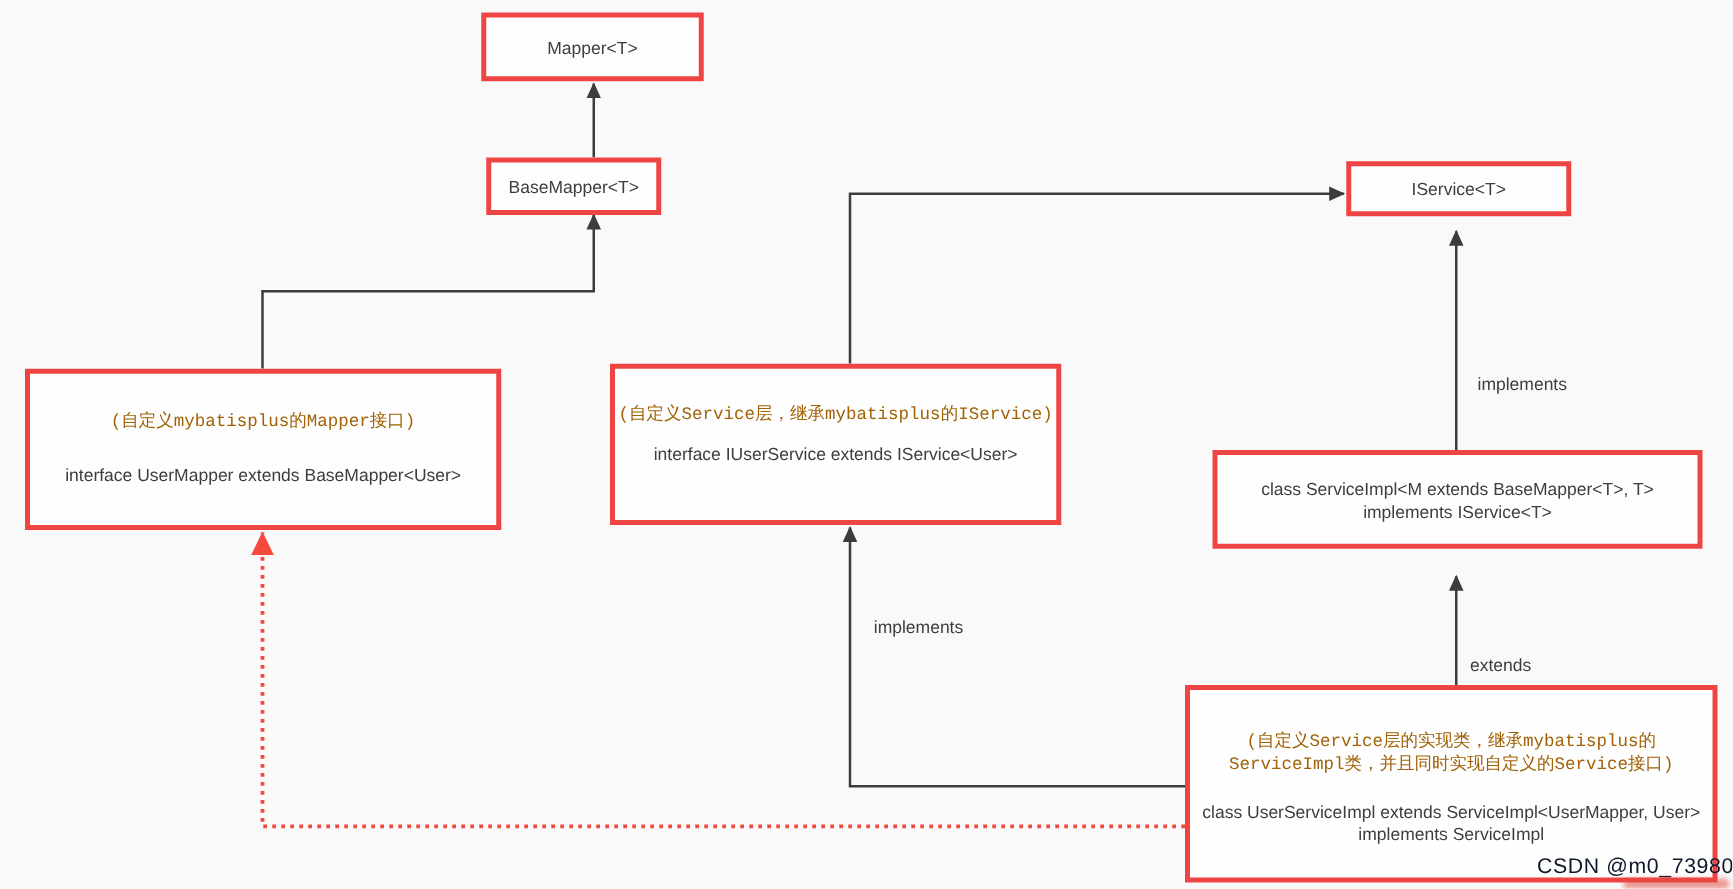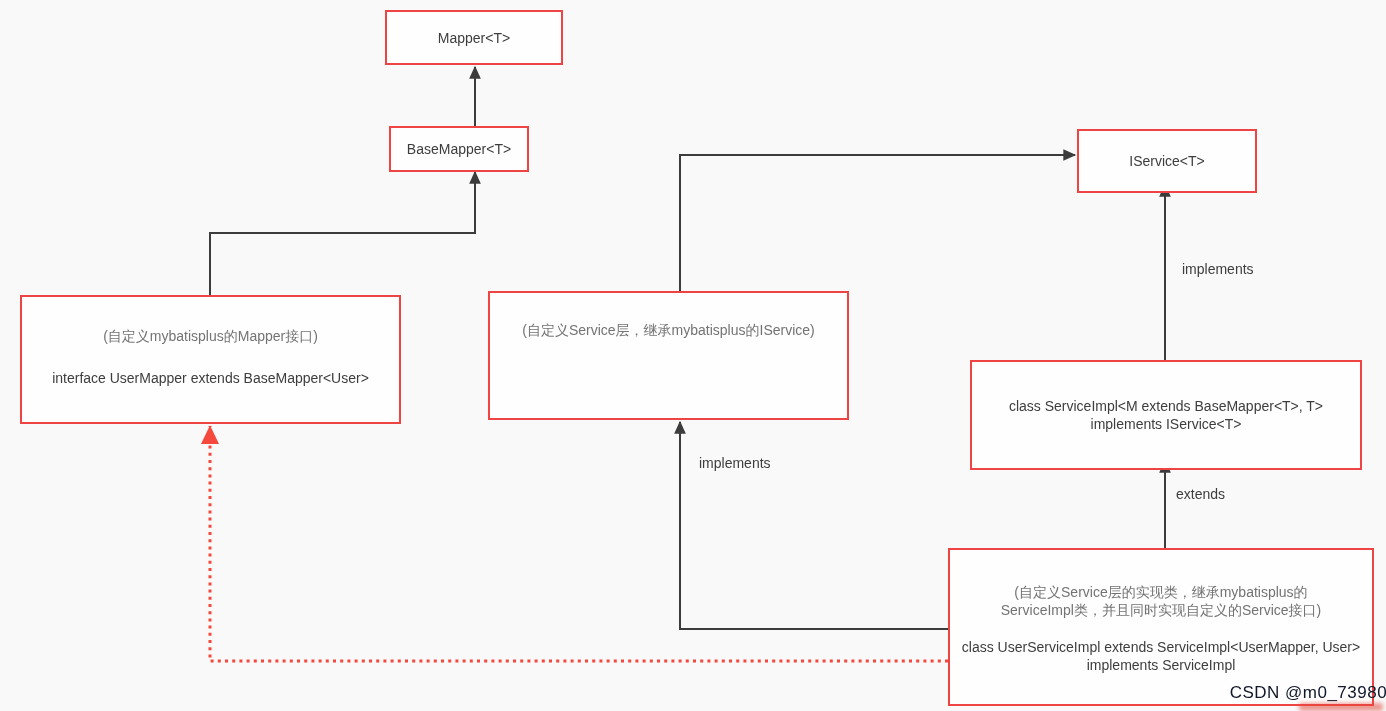--- a/index.html
+++ b/index.html
@@ -16,40 +16,41 @@
   }
   .wires {
     position: absolute;
     left: 0; top: 0;
     pointer-events: none;
   }
   .node {
     position: absolute;
     box-sizing: border-box;
     background: #fefefe;
-    border: 2px solid #ef4444;
+    border: 4px solid #ef4444;
     color: #3d3d3d;
     font-size: 14px;
     line-height: 18px;
     text-align: center;
   }
   .node.center {
     display: flex;
     align-items: center;
     justify-content: center;
     flex-direction: column;
   }
-  .note { color: #737373; }
+  .note { color: #a16207; font-family: Liberation Mono, monospace; }
   .code { color: #3d3d3d; }
   .line { display: block; }
   .edge-label {
     position: absolute;
     color: #3d3d3d;
     font-size: 14px;
     white-space: nowrap;
+    margin-top: 38px;
   }
   .watermark {
     position: absolute;
     left: 1185px;
     top: 683px;
     width: 192px;
     text-align: right;
     color: #0f172a;
     font-size: 17px;
     letter-spacing: 0.5px;
@@ -93,34 +94,35 @@
   </svg>
 
   <div class="node center" style="left:385px; top:10px; width:178px; height:55px;">
     <span class="line">Mapper&lt;T&gt;</span>
   </div>
 
   <div class="node center" style="left:389px; top:126px; width:140px; height:46px;">
     <span class="line">BaseMapper&lt;T&gt;</span>
   </div>
 
-  <div class="node center" style="left:1077px; top:129px; width:180px; height:64px;">
+  <div class="node center" style="left:1077px; top:129px; width:180px; height:44px;">
     <span class="line">IService&lt;T&gt;</span>
   </div>
 
   <div class="node" style="left:20px; top:295px; width:381px; height:129px; padding-top:30px;">
     <span class="line note">(自定义mybatisplus的Mapper接口)</span>
     <span class="line code" style="margin-top:24px;">interface UserMapper extends BaseMapper&lt;User&gt;</span>
   </div>
 
   <div class="node" style="left:488px; top:291px; width:361px; height:129px; padding-top:28px;">
     <span class="line note">(自定义Service层，继承mybatisplus的IService)</span>
+    <span class="line code" style="margin-top:13px;">interface IUserService extends IService&lt;User&gt;</span>
   </div>
 
-  <div class="node center" style="left:970px; top:360px; width:392px; height:110px;">
+  <div class="node center" style="left:970px; top:360px; width:392px; height:79px;">
     <span class="line code">class ServiceImpl&lt;M extends BaseMapper&lt;T&gt;, T&gt;</span>
     <span class="line code">implements IService&lt;T&gt;</span>
   </div>
 
   <div class="node" style="left:948px; top:548px; width:426px; height:158px; padding-top:33px;">
     <span class="line note">(自定义Service层的实现类，继承mybatisplus的</span>
     <span class="line note">ServiceImpl类，并且同时实现自定义的Service接口)</span>
     <span class="line code" style="margin-top:19px;">class UserServiceImpl  extends ServiceImpl&lt;UserMapper, User&gt;</span>
     <span class="line code">implements ServiceImpl</span>
   </div>

